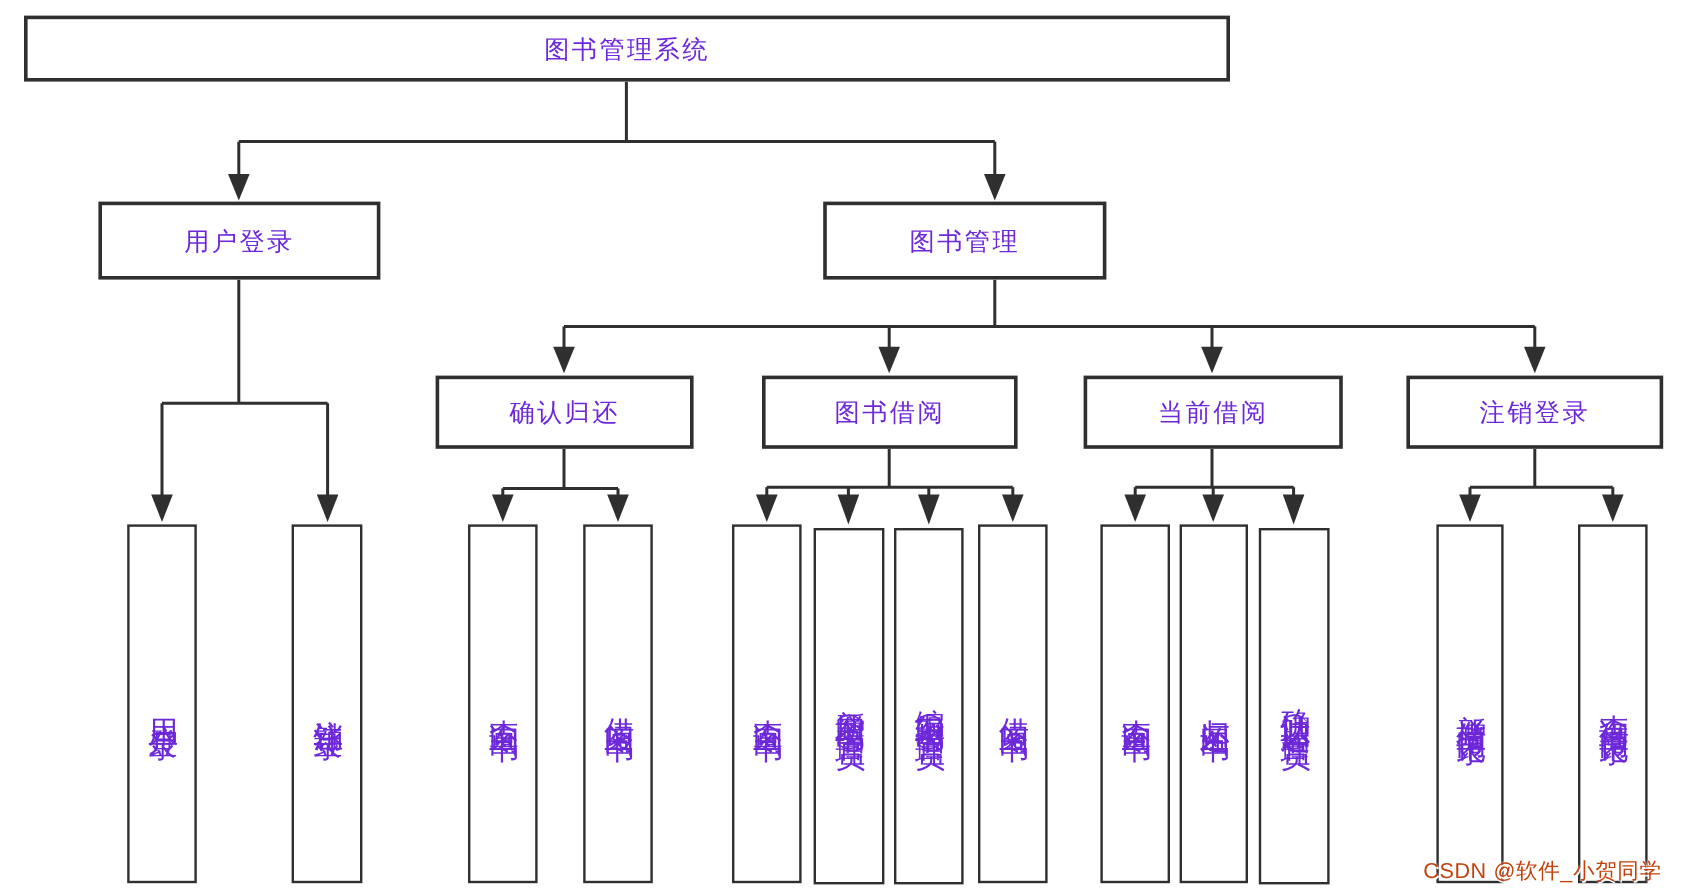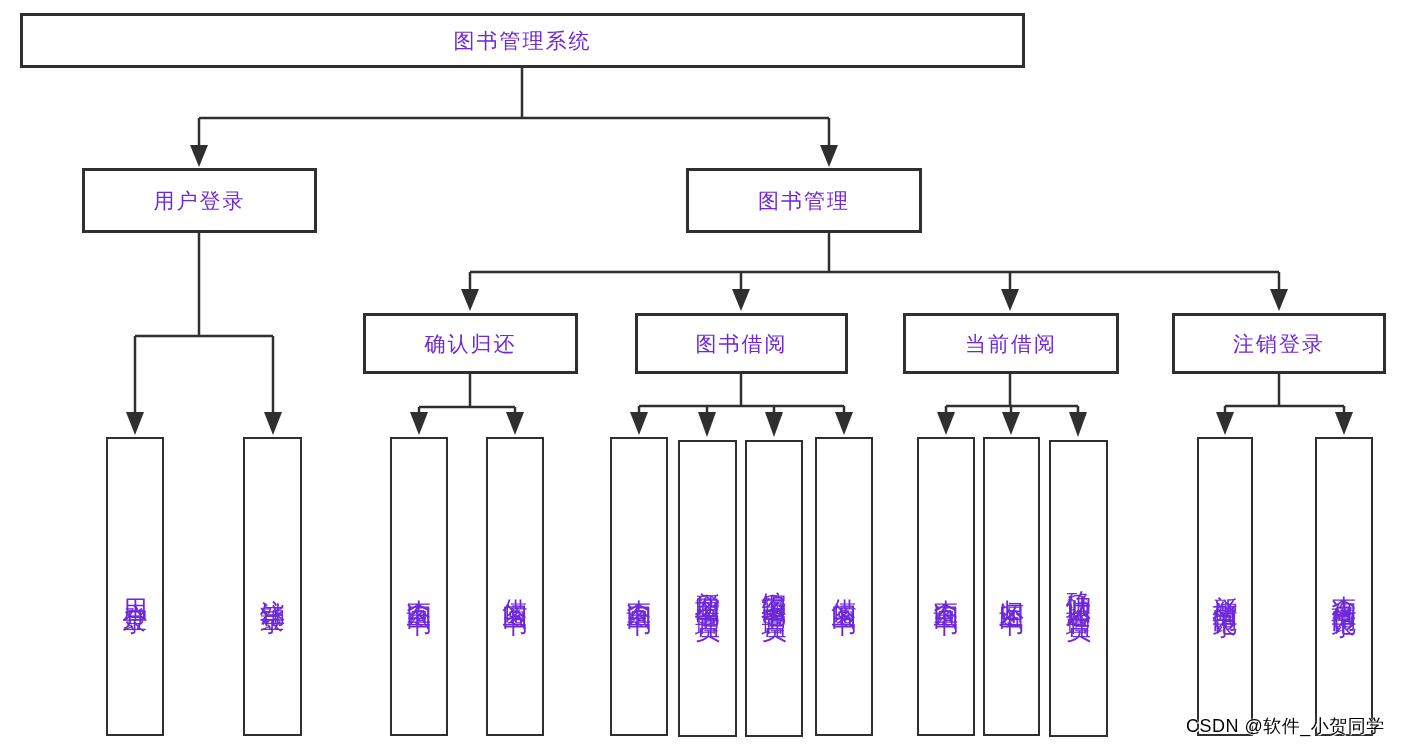--- a/index.html
+++ b/index.html
@@ -63,21 +63,21 @@
   .vx10 { left: 983px; width: 57px; }
   .vx11 { left: 1049px; width: 59px; }
   .vx12 { left: 1197px; width: 56px; }
   .vx13 { left: 1315px; }
   .watermark {
     position: absolute;
     left: 1186px;
     top: 714px;
     font-size: 18px;
     letter-spacing: 0.5px;
-    color: #000000;
+    color: #c2410c;
     white-space: nowrap;
     z-index: 5;
     text-shadow: 0 0 2px #ffffff, 1px 1px 0 #ffffff;
   }
 </style>
 </head>
 <body>
 
 <div class="canvas">
 

